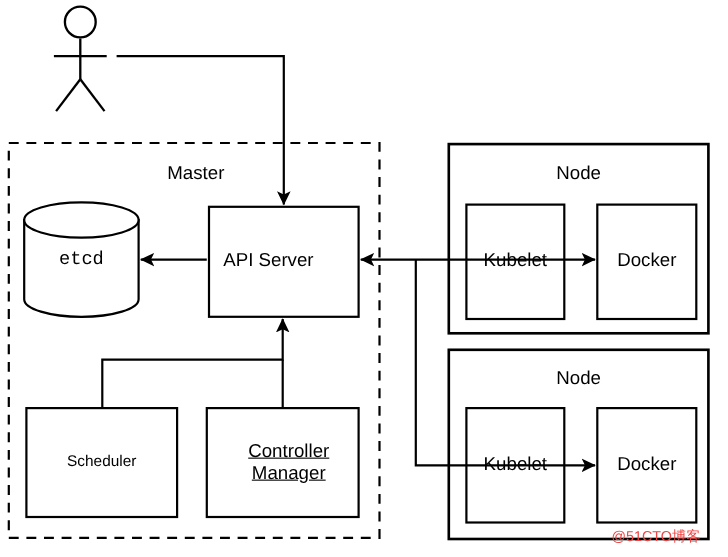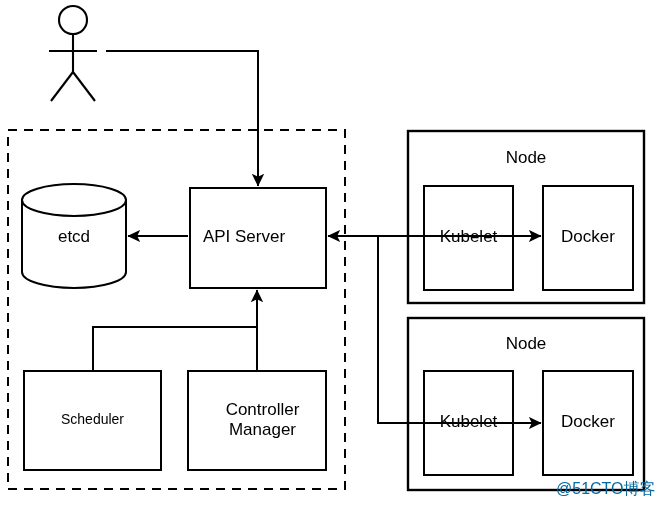--- a/index.html
+++ b/index.html
@@ -24,34 +24,34 @@
     position: absolute;
     color: #000000;
     text-align: center;
     line-height: 1.15;
     white-space: pre;
     user-select: none;
   }
   .lbl-master   { left: 108px; top: 148px; width: 140px; font-size: 17px; }
   .lbl-node1    { left: 456px; top: 148px; width: 140px; font-size: 17px; }
   .lbl-node2    { left: 456px; top: 334px; width: 140px; font-size: 17px; }
-  .lbl-etcd     { left: 22px;  top: 227px; width: 104px; font-size: 17px; }
+  .lbl-etcd     { left: 22px;  top: 227px; width: 104px; font-size: 17px; font-family: Liberation Mono, monospace; }
   .lbl-api      { left: 190px; top: 227px; width: 108px; font-size: 17px; }
   .lbl-sched    { left: 24px;  top: 411px; width: 137px; font-size: 14px; }
-  .lbl-ctrl     { left: 188px; top: 400px; width: 149px; font-size: 17px; }
+  .lbl-ctrl     { left: 188px; top: 400px; width: 149px; font-size: 17px; text-decoration: underline; }
   .lbl-kubelet1 { left: 424px; top: 227px; width: 89px;  font-size: 17px; }
   .lbl-docker1  { left: 543px; top: 227px; width: 90px;  font-size: 17px; }
   .lbl-kubelet2 { left: 424px; top: 412px; width: 89px;  font-size: 17px; }
   .lbl-docker2  { left: 543px; top: 412px; width: 90px;  font-size: 17px; }
   .watermark {
     position: absolute;
     left: 556px;
     top: 479px;
-    font-size: 16px;
-    color: #0369a1;
+    font-size: 13px;
+    color: #ef4444;
     letter-spacing: 0px;
     white-space: pre;
     user-select: none;
   }
 </style>
 </head>
 <body>
 
 <div id="canvas">
 
@@ -99,20 +99,21 @@
     <path d="M 378 236 L 378 423 L 513 423" fill="none" stroke="#000000" stroke-width="2"></path>
 
     <path d="M 93 371 L 93 327 L 257 327 L 257 290" fill="none" stroke="#000000" stroke-width="2" marker-end="url(#arrowEnd)"></path>
     <path d="M 257 371 L 257 327" fill="none" stroke="#000000" stroke-width="2"></path>
 
     <path d="M 513 236 L 541 236" fill="none" stroke="#000000" stroke-width="2" marker-end="url(#arrowEnd)"></path>
 
     <path d="M 513 423 L 541 423" fill="none" stroke="#000000" stroke-width="2" marker-end="url(#arrowEnd)"></path>
   </svg>
 
+  <div class="lbl lbl-master">Master</div>
 
   <div class="lbl lbl-etcd">etcd</div>
 
   <div class="lbl lbl-api">API Server</div>
 
   <div class="lbl lbl-sched">Scheduler</div>
 
   <div class="lbl lbl-ctrl">Controller
 Manager</div>
 

